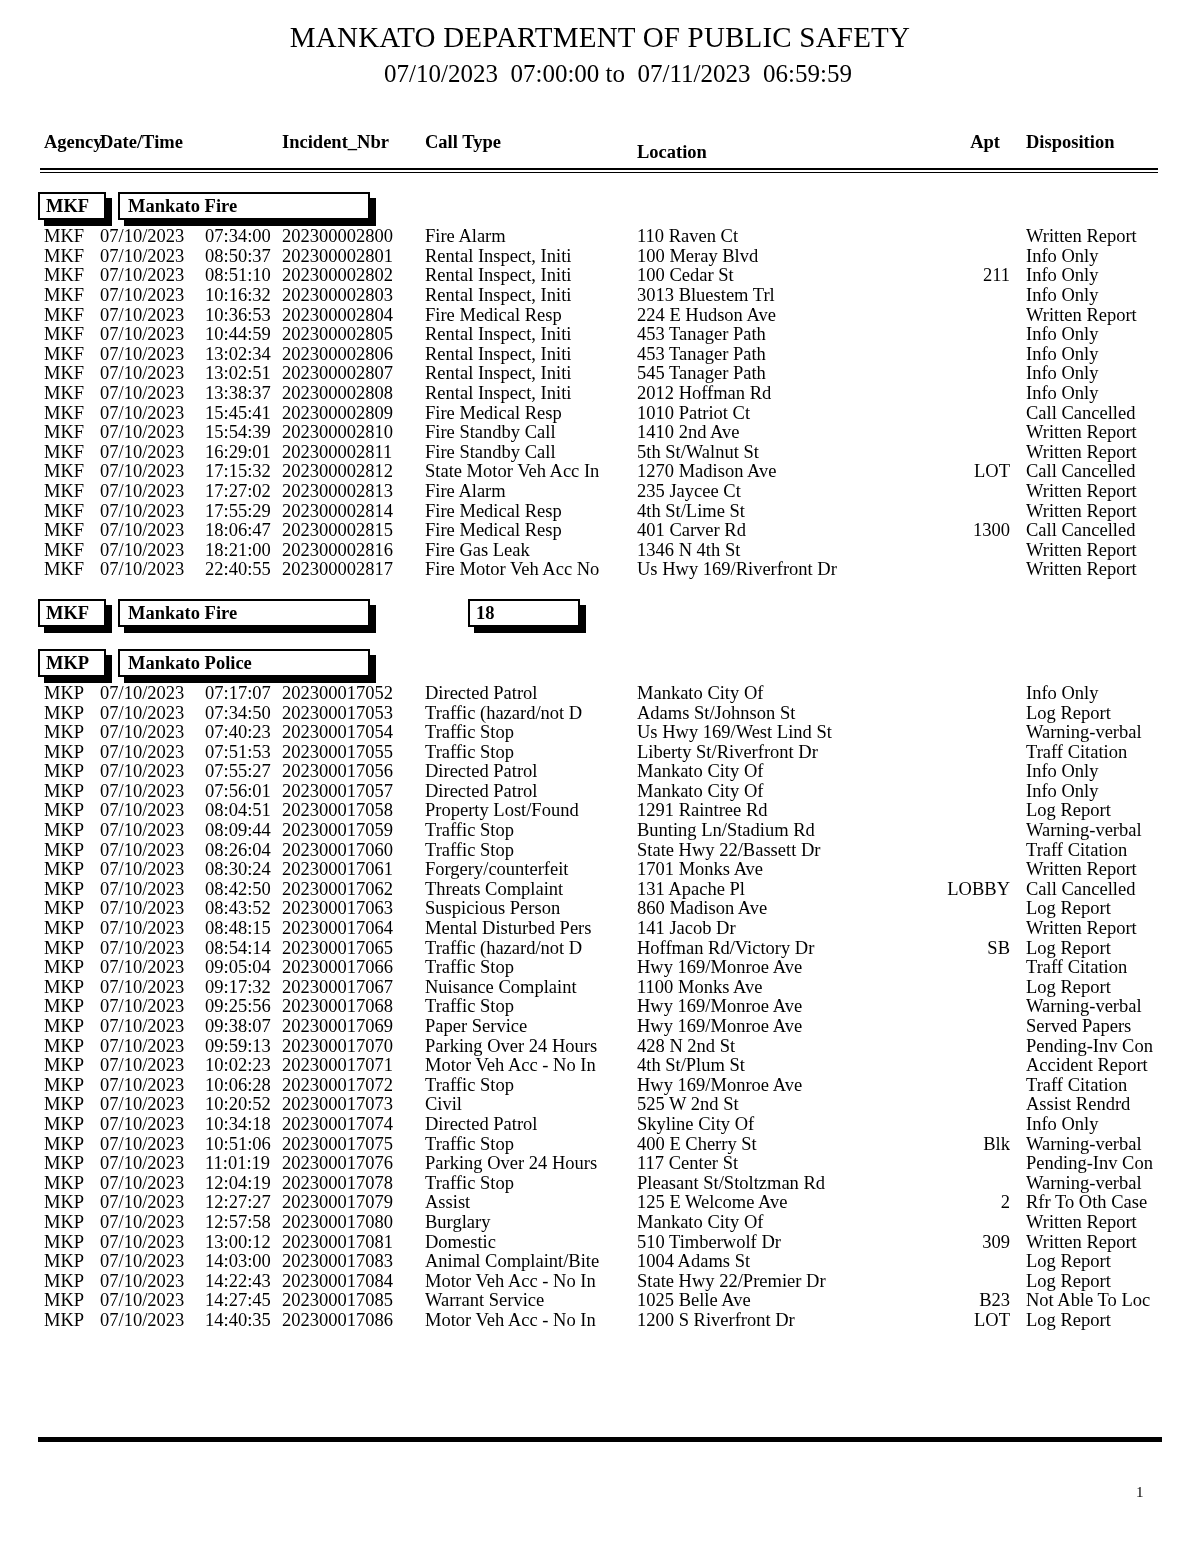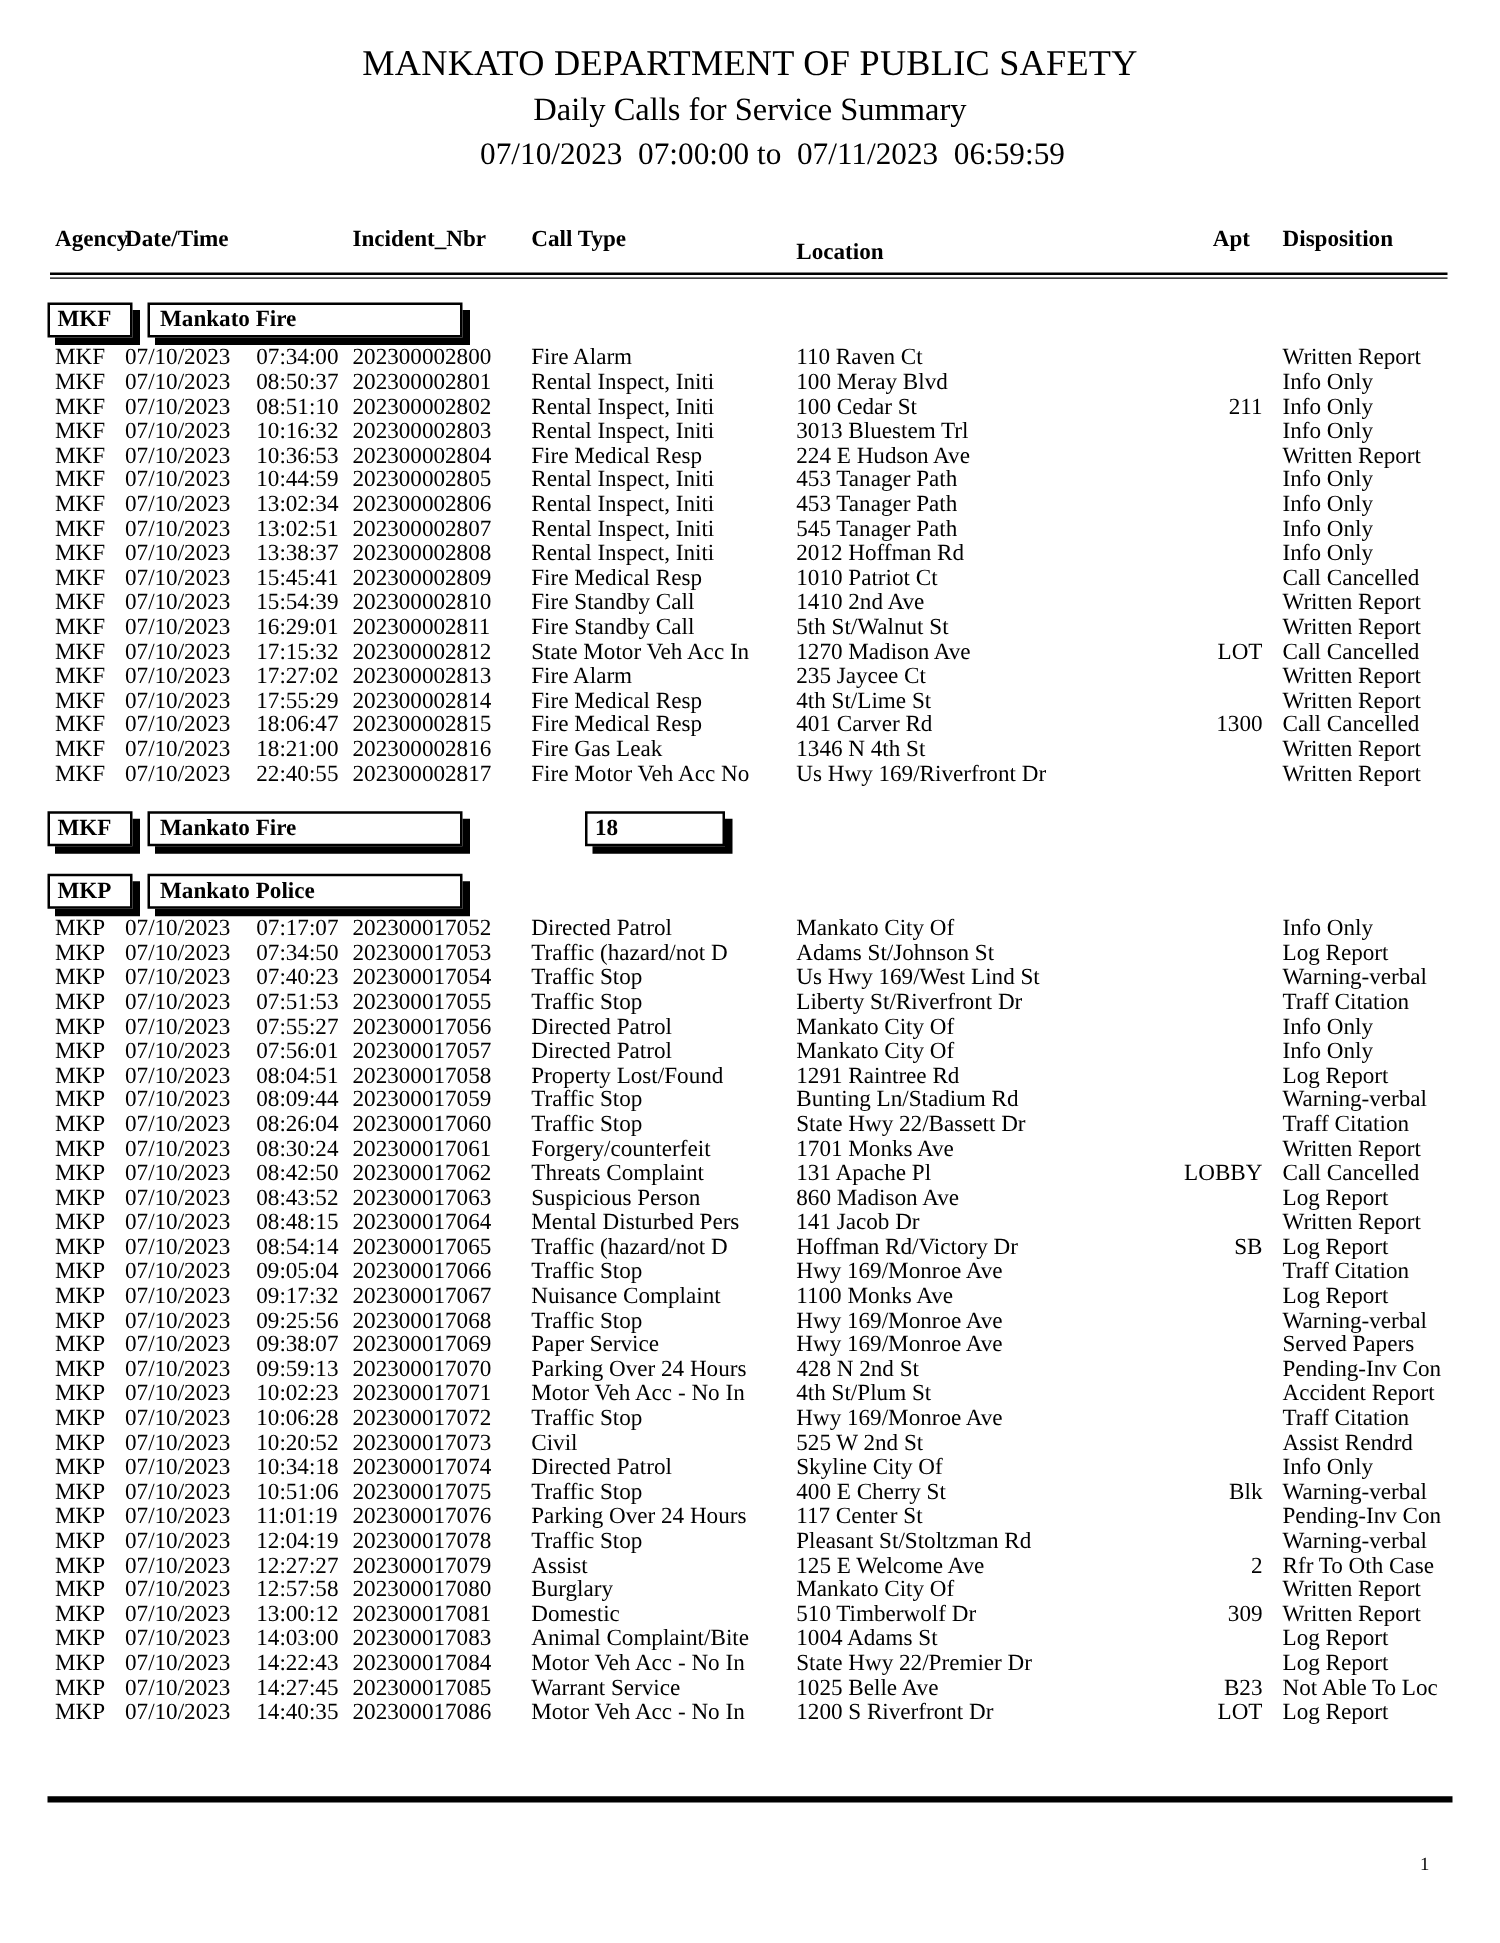--- a/index.html
+++ b/index.html
@@ -12,21 +12,21 @@
     height: 1554px;
     position: relative;
     font-family: "Liberation Serif", "DejaVu Serif", serif;
     color: #000000;
     overflow: hidden;
   }
 
   
   .title-block {
     text-align: center;
-    padding-top: 34px;
+    padding-top: 20px;
   }
   .doc-title {
     font-size: 29px;
     letter-spacing: 0.2px;
     line-height: 1.18;
   }
   .doc-subtitle {
     font-size: 26px;
     line-height: 1.28;
     margin-top: 3px;
@@ -139,21 +139,20 @@
     top: 1484px;
     left: 1136px;
     font-size: 15px;
   }
 </style>
 </head>
 <body>
 
 <div class="title-block">
   <div class="doc-title">MANKATO DEPARTMENT OF PUBLIC SAFETY</div>
-  <div class="doc-subtitle">Daily Calls for Service Summary</div>
   <div class="doc-range">07/10/2023  07:00:00 to  07/11/2023  06:59:59</div>
 </div>
 
 <div class="table-area">
 
   <div class="header-row">
     <span class="c c-agency">Agency</span>
     <span class="c c-date">Date/Time</span>
     <span class="c c-incident">Incident_Nbr</span>
     <span class="c c-calltype">Call Type</span>

